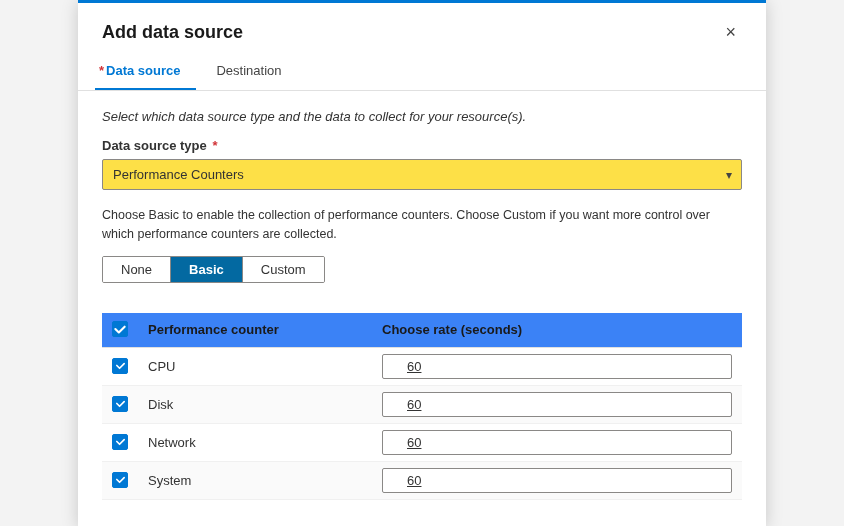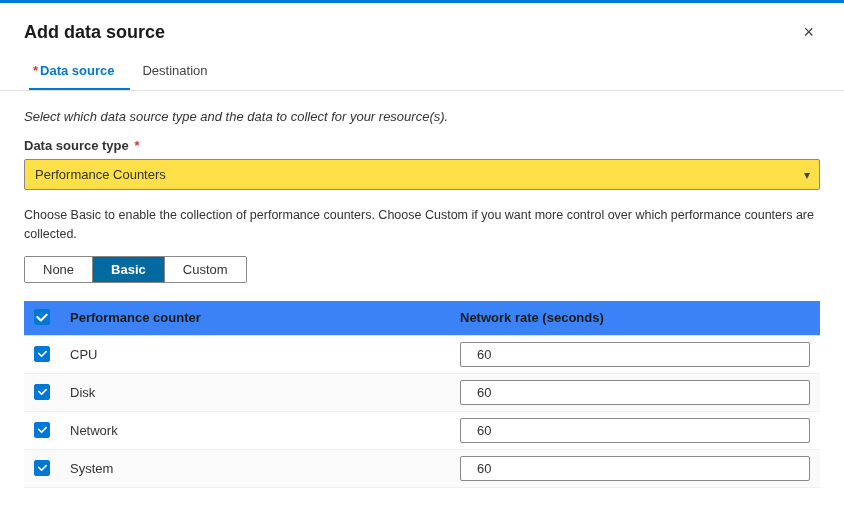--- a/index.html
+++ b/index.html
@@ -8,21 +8,21 @@
       background: #f3f3f3;
       display: flex;
       align-items: center;
       justify-content: center;
       width: 844px;
       height: 526px;
       overflow: hidden;
     }
     .dialog {
       background: #fff;
-      width: 844px;
+      width: 688px;
       height: 526px;
       border-top: 3px solid #0078d4;
       box-shadow: 0 2px 16px rgba(0,0,0,0.18);
       display: flex;
       flex-direction: column;
       padding: 0;
       position: relative;
     }
     .dialog-header {
       display: flex;
@@ -40,23 +40,23 @@
       border: none;
       cursor: pointer;
       font-size: 18px;
       color: #444;
       padding: 2px 6px;
       line-height: 1;
     }
     .tabs-row {
       display: flex;
       align-items: flex-end;
-      padding: 0 29px;
+      padding: 0 17px;
       border-bottom: 1px solid #e0e0e0;
-      gap: 0;
+      gap: 8px;
     }
     .tab {
       padding: 8px 16px 10px 4px;
       font-size: 13px;
       color: #444;
       cursor: pointer;
       border-bottom: 2px solid transparent;
       margin-right: 8px;
       user-select: none;
     }
@@ -117,21 +117,21 @@
       color: #444;
     }
     .info-text {
       font-size: 12.5px;
       color: #333;
       margin-bottom: 12px;
       line-height: 1.5;
     }
     .toggle-group {
       display: flex;
-      margin-bottom: 18px;
+      margin-bottom: 30px;
       border: 1px solid #8a8886;
       border-radius: 2px;
       width: fit-content;
       overflow: hidden;
     }
     .toggle-btn {
       padding: 5px 18px;
       font-size: 13px;
       cursor: pointer;
       border: none;
@@ -207,26 +207,27 @@
       background: #0078d4;
       border: 1px solid #0078d4;
       display: inline-flex;
       align-items: center;
       justify-content: center;
       border-radius: 2px;
       cursor: pointer;
     }
     .sample-rate-input {
       width: 100%;
-      padding: 4px 16px;
+      padding: 4px 24px;
       border: 1px solid #8a8886;
       border-radius: 2px;
       font-size: 13px;
       color: #333;
       background: #fff;
+      text-decoration: underline;
     }
     .counter-name {
       font-size: 13px;
       color: #333;
     }
   </style>
 </head>
 <body>
 
 <div class="dialog">
@@ -274,21 +275,21 @@
         <thead>
           <tr>
             <th class="checkbox-cell">
               <div class="header-cb">
                 <svg viewBox="0 0 12 12" fill="none" xmlns="http://www.w3.org/2000/svg">
                   <path d="M2 6l3 3 5-5" stroke="#fff" stroke-width="1.8" stroke-linecap="round" stroke-linejoin="round"></path>
                 </svg>
               </div>
             </th>
             <th><span>Performance counter</span></th>
-            <th class="sample-rate-header"><span>Network rate (seconds)</span></th>
+            <th class="sample-rate-header"><span>Choose rate (seconds)</span></th>
           </tr>
         </thead>
         <tbody>
           <tr>
             <td class="checkbox-cell">
               <div class="cb">
                 <svg viewBox="0 0 12 12" fill="none" xmlns="http://www.w3.org/2000/svg">
                   <path d="M2 6l3 3 5-5" stroke="#fff" stroke-width="1.8" stroke-linecap="round" stroke-linejoin="round"></path>
                 </svg>
               </div>

